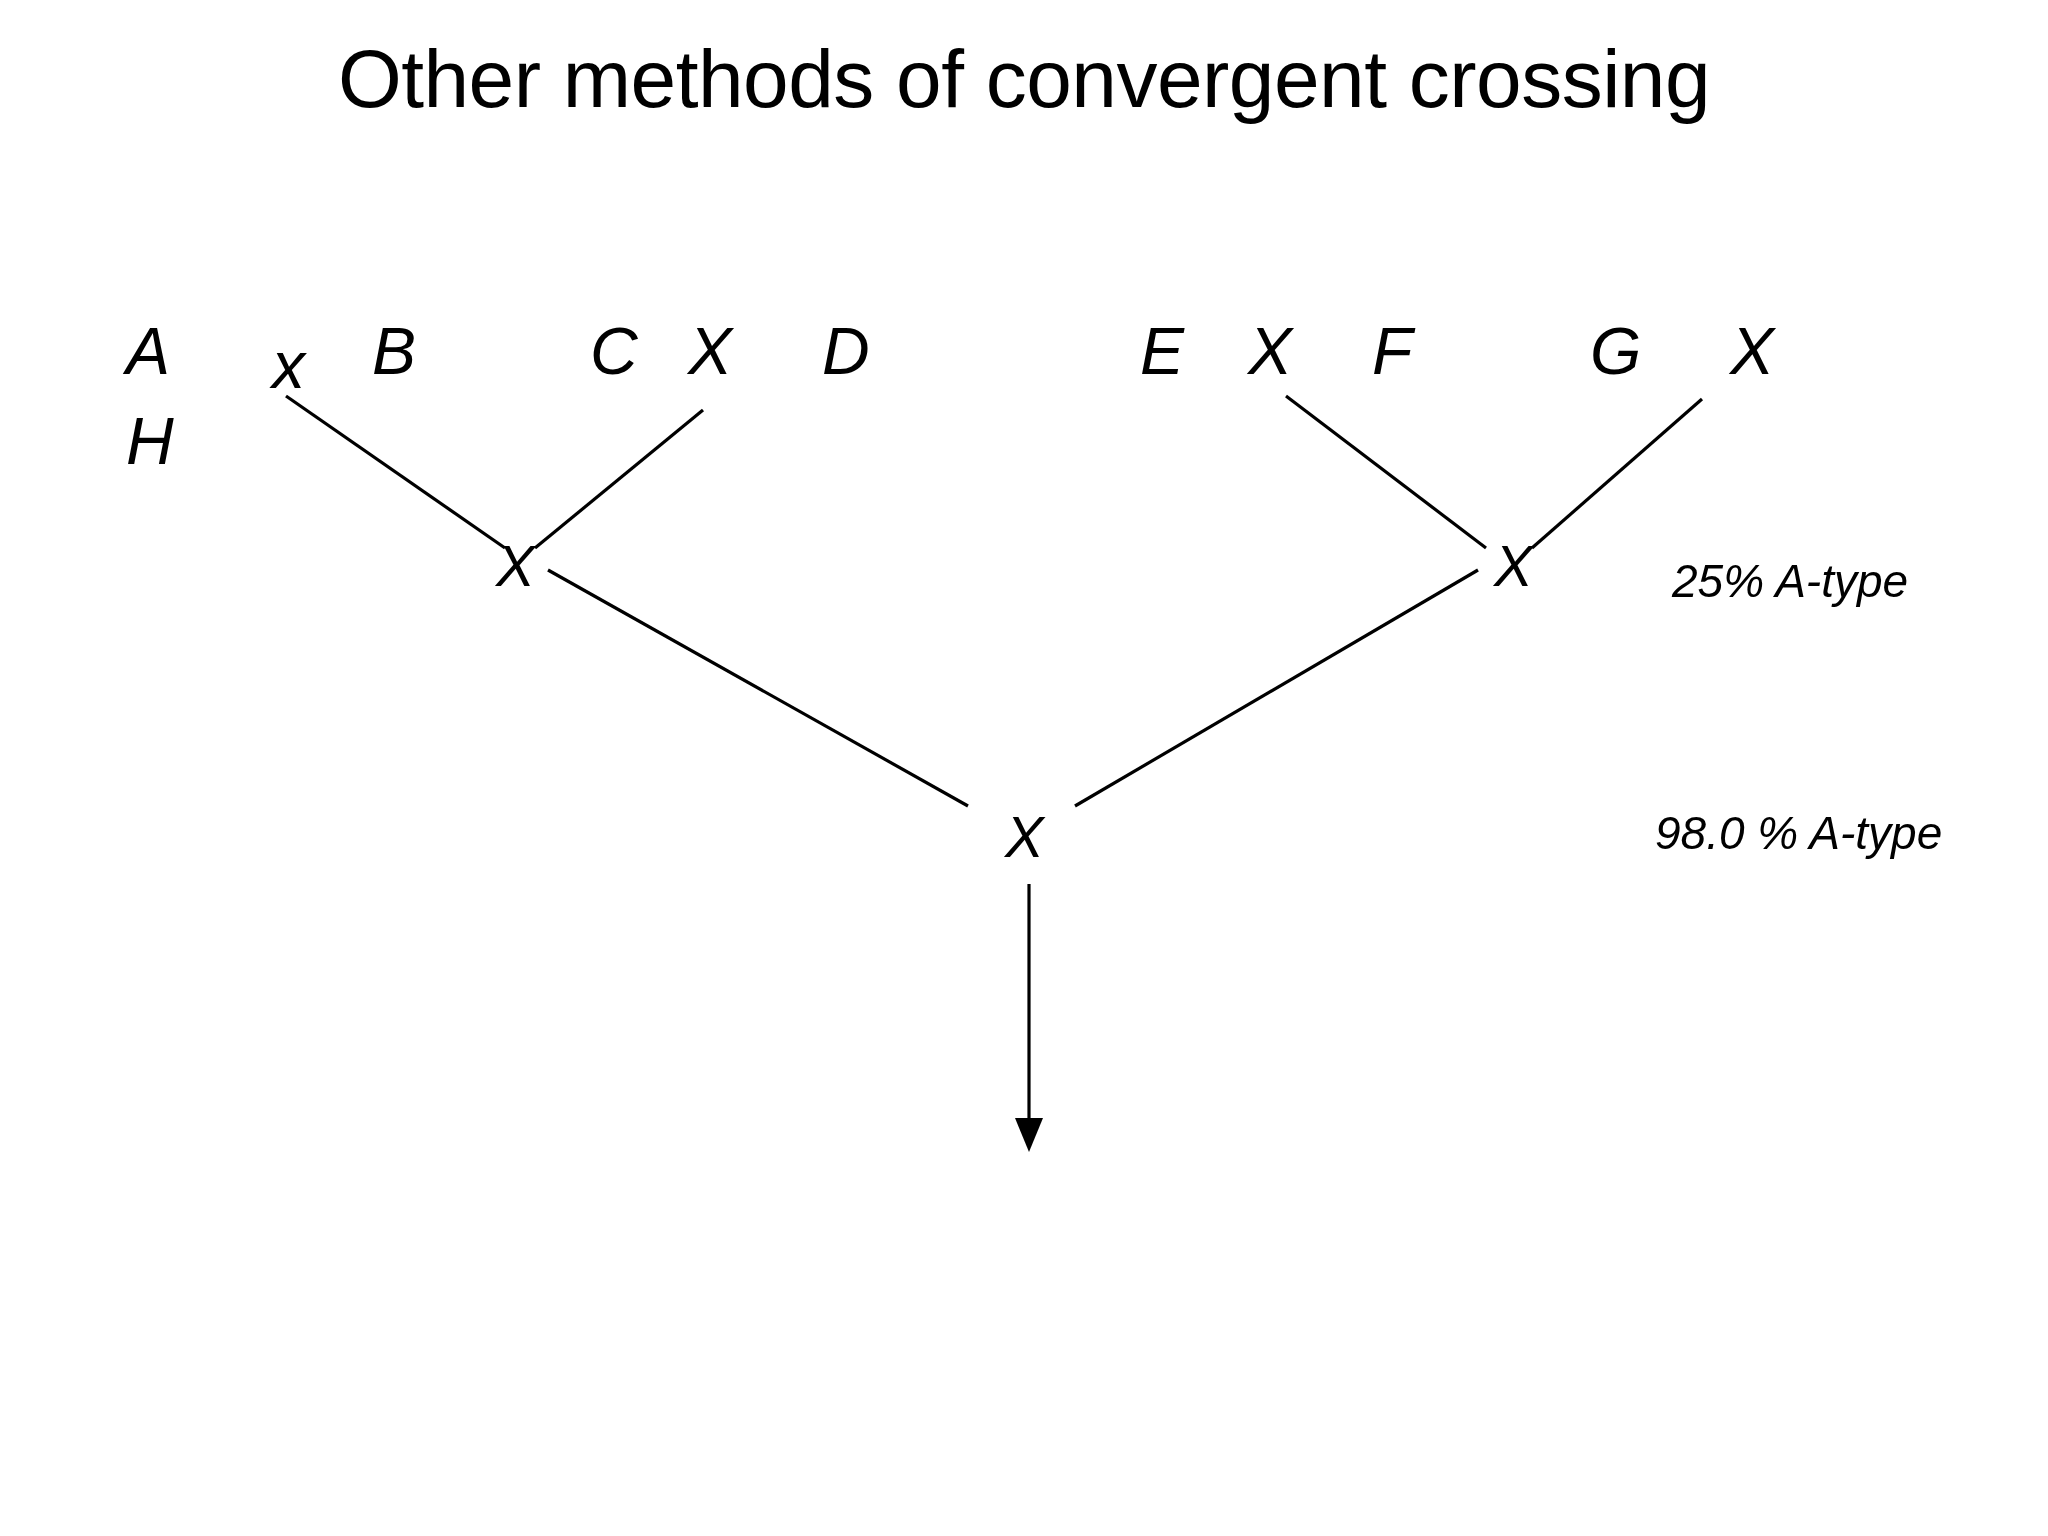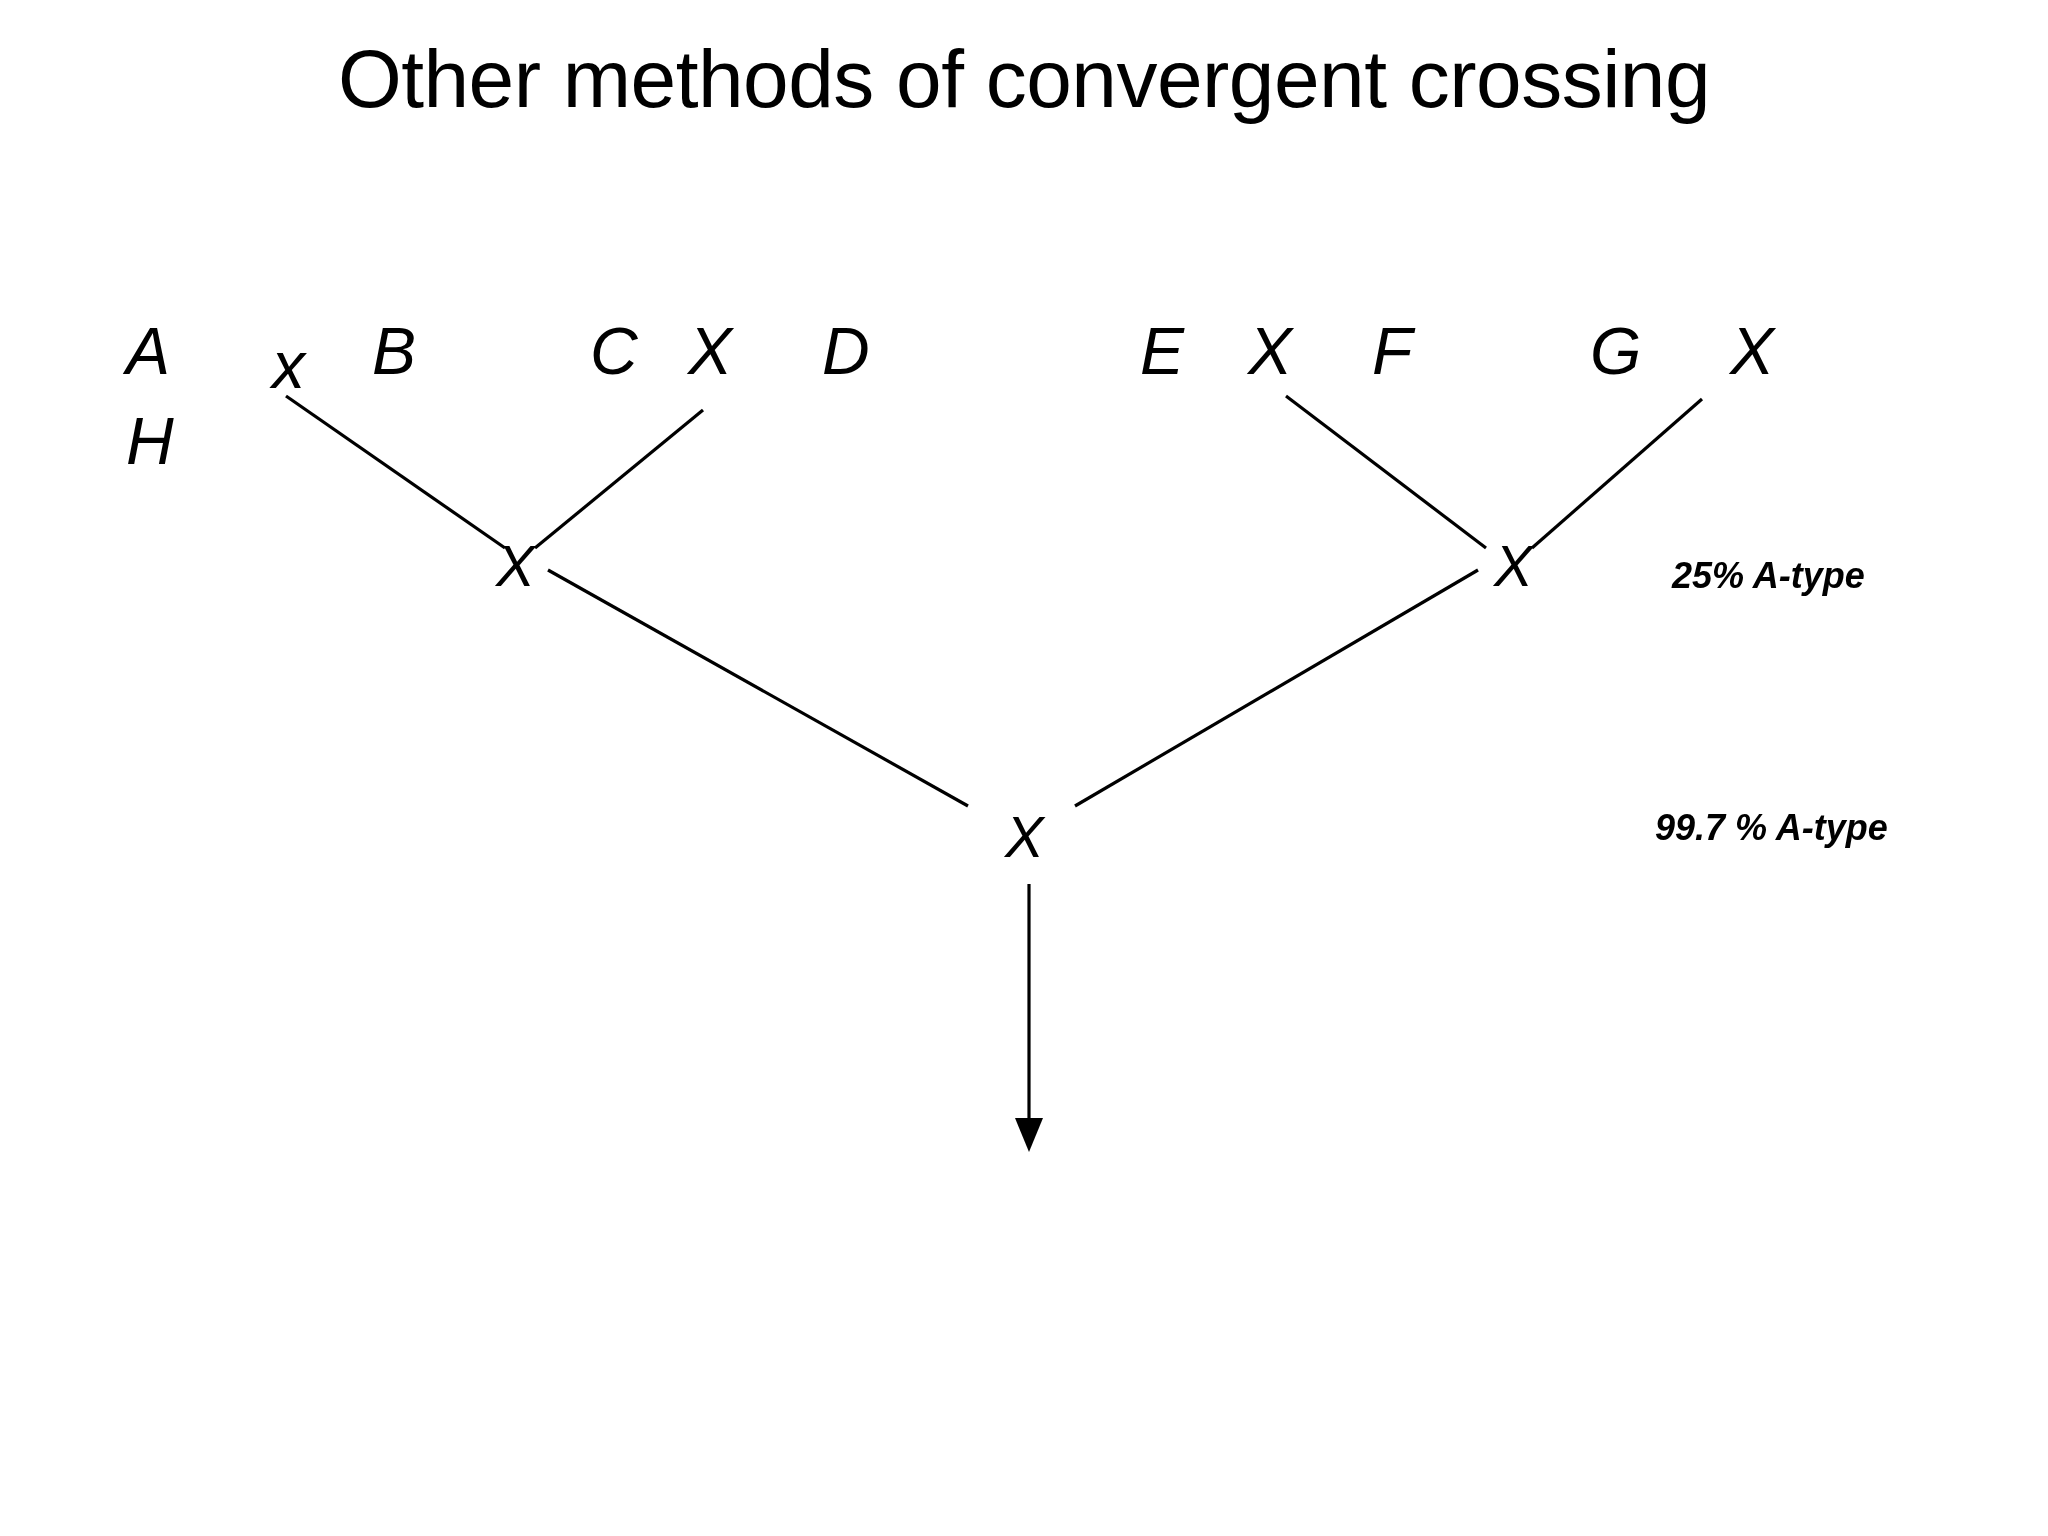--- a/index.html
+++ b/index.html
@@ -62,22 +62,22 @@
     font-style: italic;
     font-weight: 400;
     font-size: 58px;
     line-height: 1;
     white-space: nowrap;
   }
   .note {
     position: absolute;
     font-family: "Liberation Sans", sans-serif;
     font-style: italic;
-    font-weight: 700;
-    font-size: 36px;
+    font-weight: 400;
+    font-size: 46px;
     line-height: 1;
     white-space: nowrap;
   }
   svg.lines {
     position: absolute;
     left: 0;
     top: 0;
     width: 2048px;
     height: 1536px;
     pointer-events: none;
@@ -120,16 +120,16 @@
       <div class="glyph" style="left: 1730px; top: 318px;">X</div>
       <div class="glyph" style="left: 126px; top: 408px;">H</div>
     </div>
   <div id="nodes-layer">
       <div class="node-x" style="left: 496px; top: 537px;">X</div>
       <div class="node-x" style="left: 1494px; top: 537px;">X</div>
       <div class="node-x" style="left: 1005px; top: 808px;">X</div>
     </div>
   <div id="notes-layer">
       <div class="note" style="left: 1672px; top: 558px;">25% A-type</div>
-      <div class="note" style="left: 1655px; top: 810px;">99.7 % A-type</div>
+      <div class="note" style="left: 1655px; top: 810px;">98.0 % A-type</div>
     </div>
 
 </div>
 
 </body></html>

